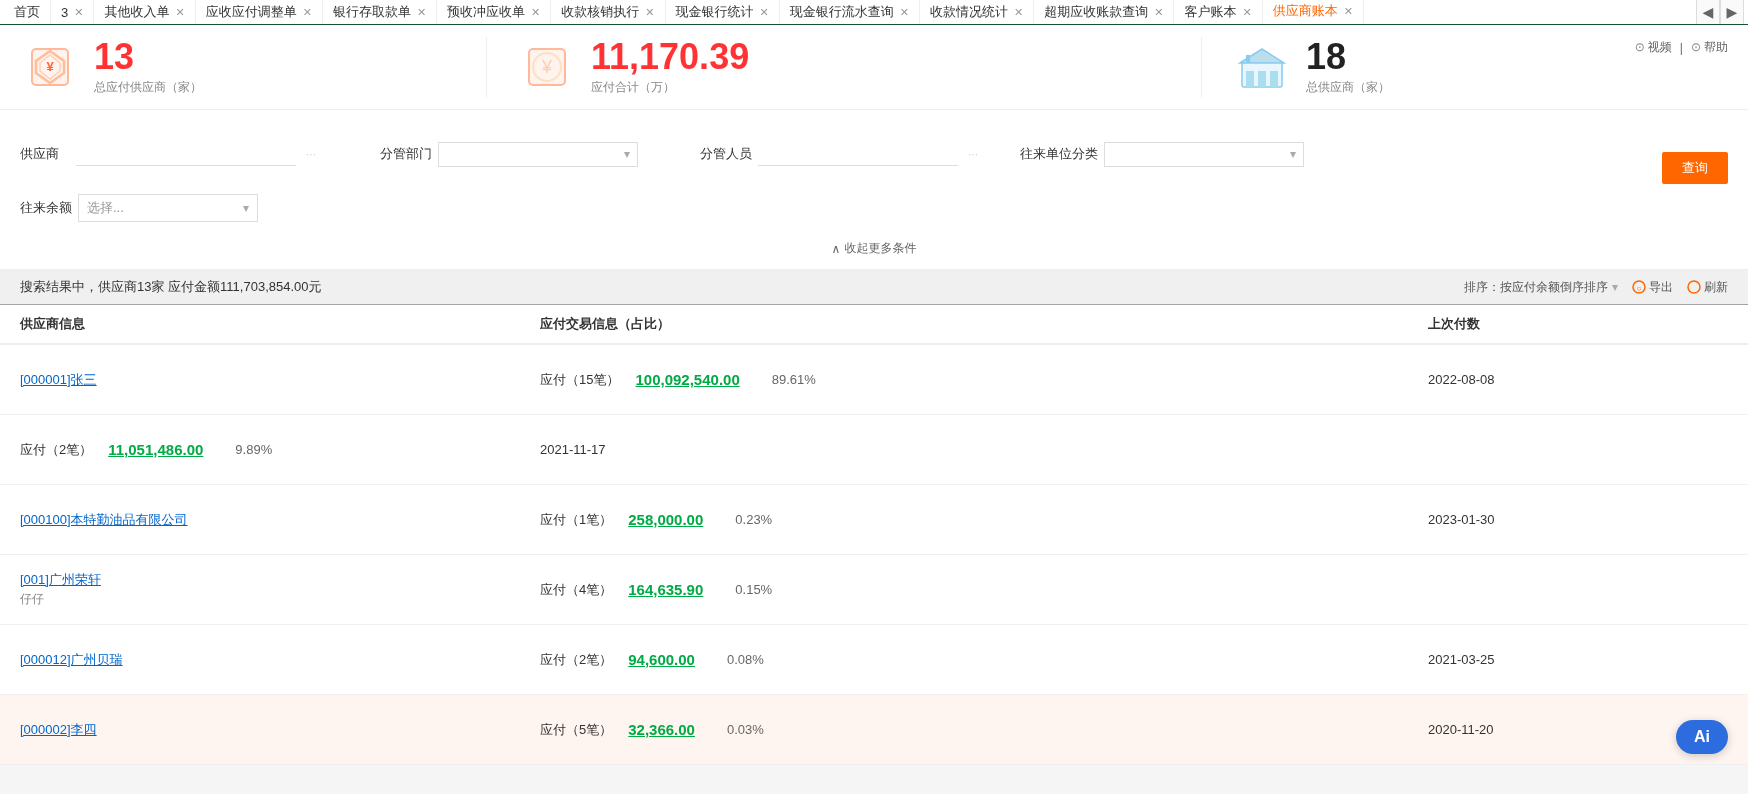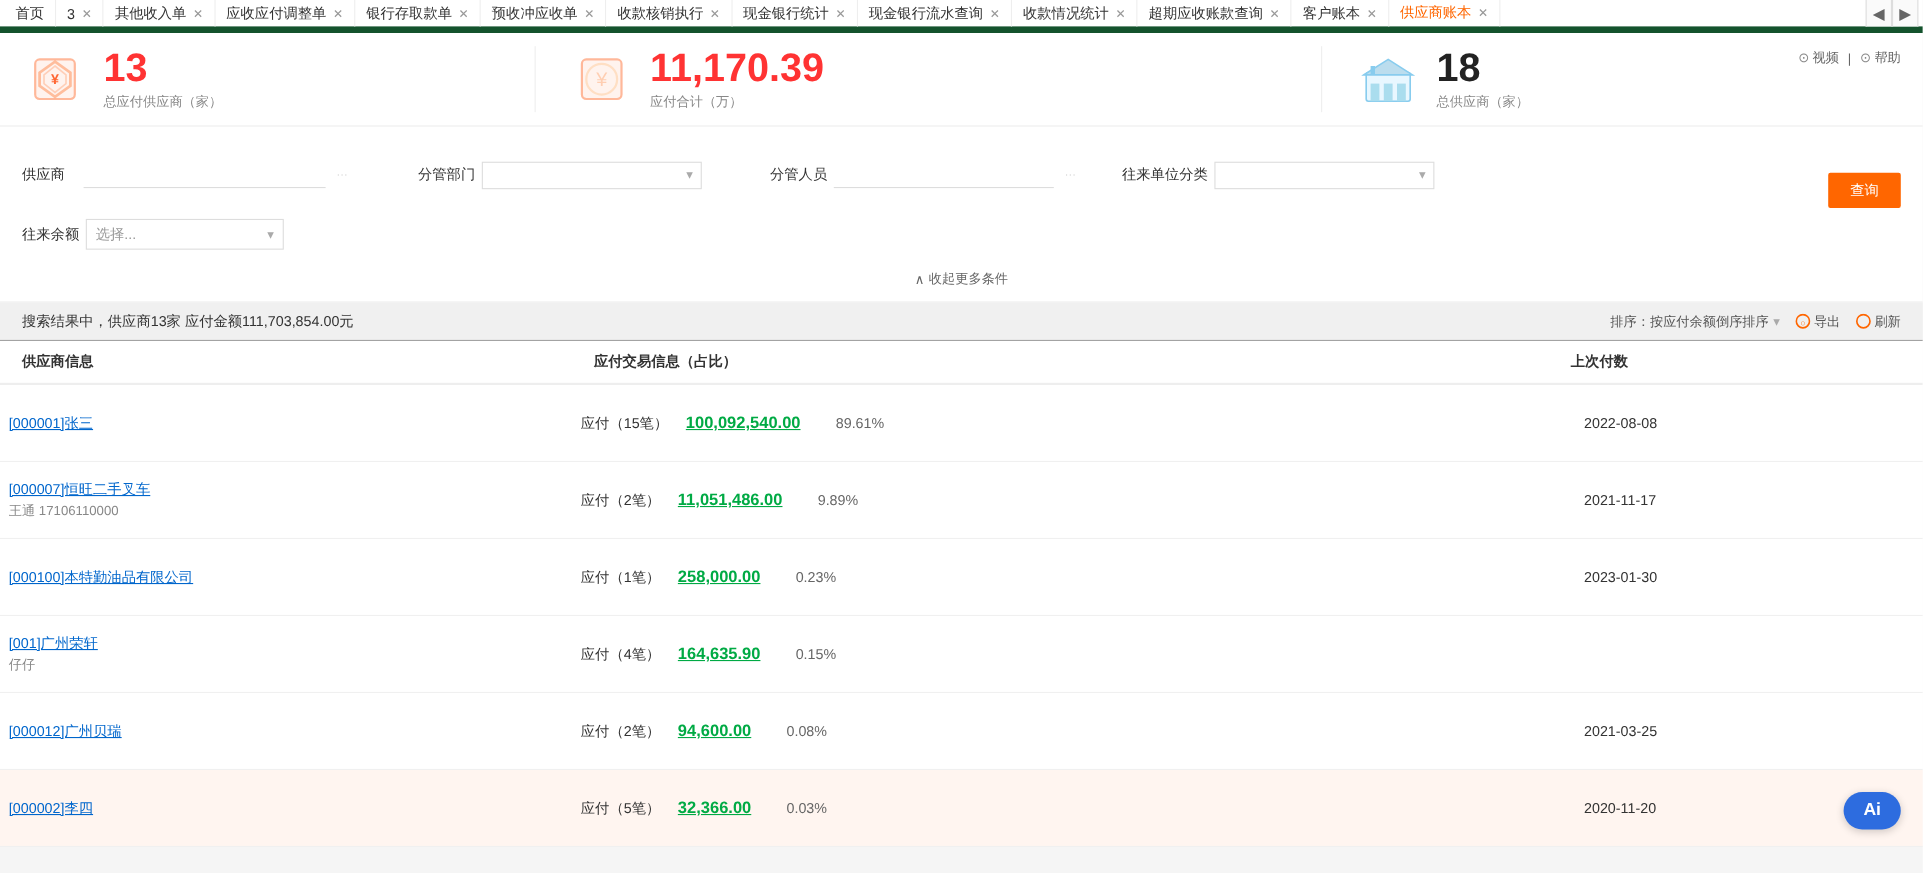--- a/index.html
+++ b/index.html
@@ -1,19 +1,19 @@
 <!DOCTYPE html>
 <html><head>
   <meta charset="utf-8">
   <style>
     * { margin: 0; padding: 0; box-sizing: border-box; }
     body { font-family: 'Microsoft YaHei', Arial, sans-serif; font-size: 13px; background: #f5f5f5; color: #333; width: 1748px; min-height: 794px; overflow-x: hidden; }
 
     
-    .top-nav { background: #fff; border-bottom: 6px solid #14532d; display: flex; align-items: center; height: 24px; padding: 12px 4px; overflow: hidden; }
+    .top-nav { background: #fff; border-bottom: 1px solid #14532d; display: flex; align-items: center; height: 24px; padding: 12px 4px; overflow: hidden; }
     .nav-tab { display: inline-flex; align-items: center; padding: 0 10px; height: 36px; font-size: 13px; color: #333; cursor: pointer; border-right: 1px solid #eee; white-space: nowrap; }
     .nav-tab .close-x { margin-left: 6px; color: #999; font-size: 11px; cursor: pointer; }
     .nav-tab.active { color: #ff6600; border-bottom: 2px solid #ff6600; }
     .nav-arrows { display: flex; margin-left: auto; }
     .nav-arrow { width: 24px; height: 36px; display: flex; align-items: center; justify-content: center; cursor: pointer; border: 1px solid #ddd; background: #fafafa; font-size: 14px; color: #666; }
 
     
     .stats-bar { background: #fff; display: flex; align-items: center; padding: 12px 20px; border-bottom: 1px solid #eee; position: relative; }
     .stat-block { display: flex; align-items: center; gap: 14px; flex: 1; border-right: 1px solid #eee; padding-right: 30px; margin-right: 30px; }
     .stat-block:last-child { border-right: none; }
@@ -42,21 +42,21 @@
     .result-bar { background: #f0f0f0; padding: 8px 20px; display: flex; align-items: center; justify-content: space-between; border-bottom: 1px solid #a3a3a3; }
     .result-info { font-size: 13px; color: #333; }
     .result-actions { display: flex; align-items: center; gap: 14px; font-size: 12px; color: #555; }
     .result-actions span { cursor: pointer; display: flex; align-items: center; gap: 3px; }
     .sort-select { display: flex; align-items: center; gap: 4px; cursor: pointer; }
 
     
     .table-container { background: #fff; }
     .table-header { display: grid; grid-template-columns: 520px 1fr 300px; padding: 10px 20px; border-bottom: 2px solid #eee; background: #fff; }
     .table-header-cell { font-size: 13px; font-weight: bold; color: #333; }
-    .table-row { display: grid; grid-template-columns: 520px 1fr 300px; padding: 14px 8px; border-bottom: 1px solid #f0f0f0; background: #fff; min-height: 70px; align-items: center; }
+    .table-row { display: grid; grid-template-columns: 520px 1fr 300px; padding: 14px 20px; border-bottom: 1px solid #f0f0f0; background: #fff; min-height: 70px; align-items: center; }
     .table-row.highlighted { background: #fff5f0; }
     .supplier-name { color: #0066cc; text-decoration: underline; cursor: pointer; font-size: 13px; }
     .supplier-sub { font-size: 12px; color: #888; margin-top: 2px; }
     .payable-info { display: flex; flex-direction: row; gap: 16px; }
     .payable-label { font-size: 13px; color: #333; }
     .payable-amount { font-size: 15px; color: #00aa44; font-weight: bold; text-decoration: underline; cursor: pointer; }
     .payable-percent { font-size: 13px; color: #666; margin-left: 16px; }
     .last-pay-date { font-size: 13px; color: #333; }
 
     .filter-dots { color: #ccc; font-size: 10px; cursor: pointer; margin-left: 4px; }
@@ -290,24 +290,20 @@
         <div class="payable-label">应付（15笔）</div>
         <div style="display:flex;align-items:center;gap:16px;">
           <span class="payable-amount">100,092,540.00</span>
           <span class="payable-percent">89.61%</span>
         </div>
       </div>
       <div class="last-pay-date">2022-08-08</div>
     </div>
 
     <div class="table-row">
-      <div>
-        <div class="supplier-name">[000007]恒旺二手叉车</div>
-        <div class="supplier-sub">王通  17106110000</div>
-      </div>
       <div class="payable-info">
         <div class="payable-label">应付（2笔）</div>
         <div style="display:flex;align-items:center;gap:16px;">
           <span class="payable-amount">11,051,486.00</span>
           <span class="payable-percent">9.89%</span>
         </div>
       </div>
       <div class="last-pay-date">2021-11-17</div>
     </div>
 

